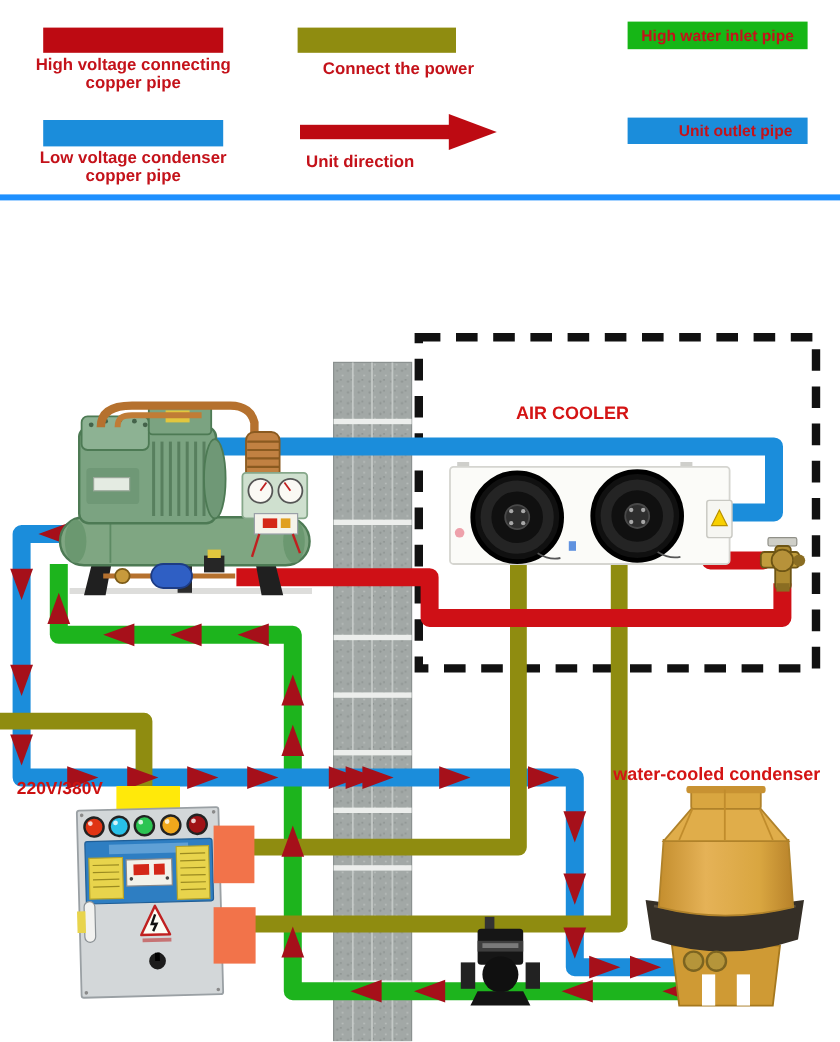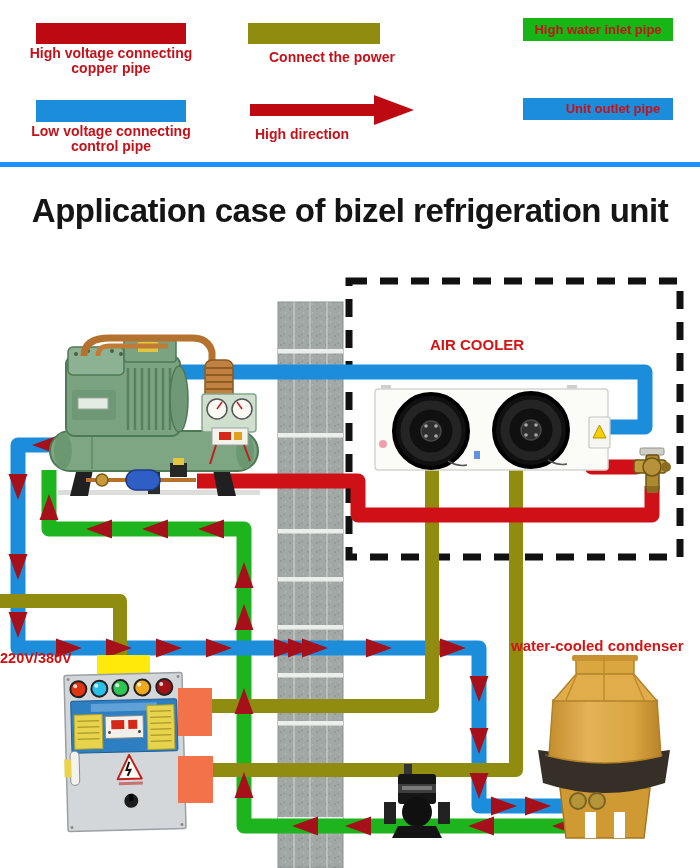--- a/index.html
+++ b/index.html
@@ -31,35 +31,34 @@
     <div class="swatch" style="left:36px;top:23px;width:150px;height:21px;background:#bd0a12;"></div>
     <div class="legend-label" style="left:16px;top:46px;width:190px;">High voltage connecting copper pipe</div>
 
     <div class="swatch" style="left:248px;top:23px;width:132px;height:21px;background:#8f8c10;"></div>
     <div class="legend-label" style="left:256px;top:50px;width:152px;">Connect the power</div>
 
     <div class="swatch" style="left:523px;top:18px;width:150px;height:23px;background:#16b616;"></div>
     <div class="inbar-label" style="left:523px;top:18px;width:150px;line-height:23px;">High water inlet pipe</div>
 
     <div class="swatch" style="left:36px;top:100px;width:150px;height:22px;background:#1b8ddb;"></div>
-    <div class="legend-label" style="left:16px;top:124px;width:190px;">Low voltage connecting control pipe</div>
+    <div class="legend-label" style="left:16px;top:124px;width:190px;">Low voltage condenser copper pipe</div>
 
     <div>
       <div class="arrow-shaft" style="left:250px;top:104px;width:126px;height:12px;"></div>
       <div class="arrow-head" style="left:374px;top:95px;"></div>
     </div>
-    <div class="legend-label" style="left:255px;top:127px;width:110px;text-align:left;">High direction</div>
+    <div class="legend-label" style="left:255px;top:127px;width:110px;text-align:left;">Unit direction</div>
 
     <div class="swatch" style="left:523px;top:98px;width:150px;height:22px;background:#1b8ddb;"></div>
     <div class="inbar-label" style="left:523px;top:98px;width:150px;line-height:22px;margin-left:15px;">Unit outlet pipe</div>
   </div>
 
   <div class="divider"></div>
 
-  <div class="title">Application case of bizel refrigeration unit</div>
 
   <svg width="700" height="868" viewBox="0 0 700 868">
     <defs>
       <pattern id="speck" width="9" height="9" patternUnits="userSpaceOnUse">
         <rect width="9" height="9" fill="#a2a8a6"></rect>
         <circle cx="2" cy="3" r="0.9" fill="#8d9391"></circle>
         <circle cx="6.5" cy="7" r="0.8" fill="#b9bebc"></circle>
         <circle cx="5" cy="1.5" r="0.7" fill="#888e8c"></circle>
       </pattern>
       <linearGradient id="towerg" x1="0" y1="0" x2="1" y2="0">
@@ -327,15 +326,15 @@
           <circle cx="180" cy="678" r="1.5"></circle>
         <circle cx="70" cy="826" r="1.5"></circle>
           <circle cx="180" cy="826" r="1.5"></circle>
       </g>
     </g>
     <rect x="178" y="688" width="34" height="48" fill="#f2734a"></rect>
     <rect x="178" y="756" width="35" height="47" fill="#f2734a"></rect>
   </svg>
 
   <div class="dlabel" style="left:430px;top:336px;width:200px;font-size:15px;">AIR COOLER</div>
-  <div class="dlabel" style="left:0;top:650px;width:110px;font-size:14.5px;color:#cc1111;">220V/380V</div>
+  <div class="dlabel" style="left:14px;top:650px;width:110px;font-size:14.5px;color:#cc1111;">220V/380V</div>
   <div class="dlabel" style="left:511px;top:637px;width:200px;font-size:15px;">water-cooled condenser</div>
 </div>
 
 </body></html>

